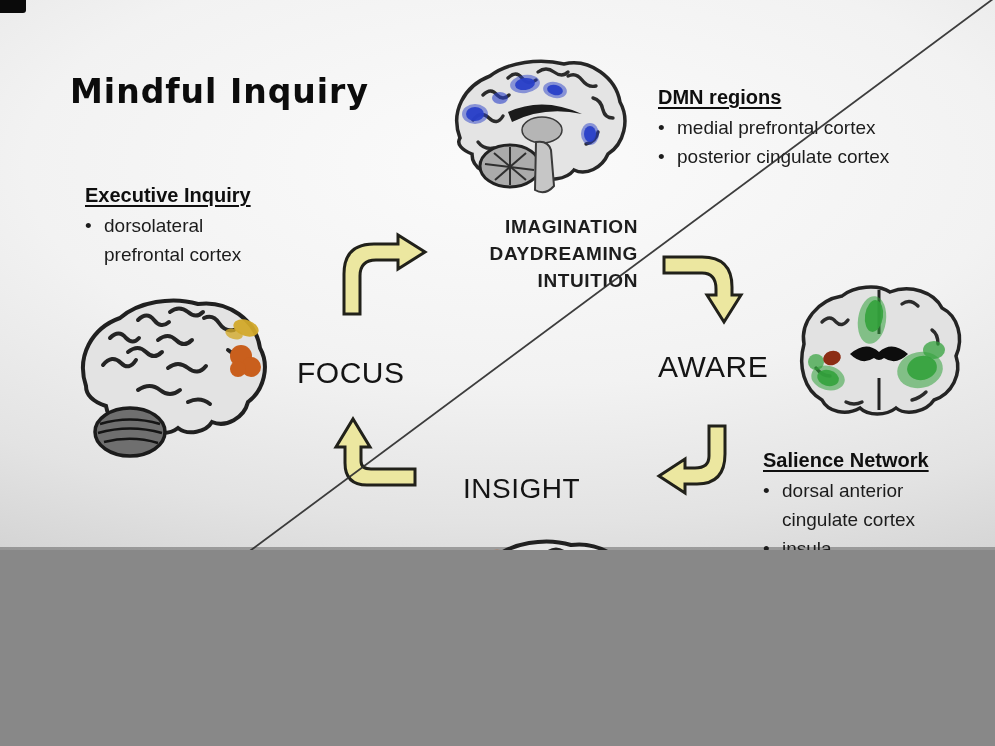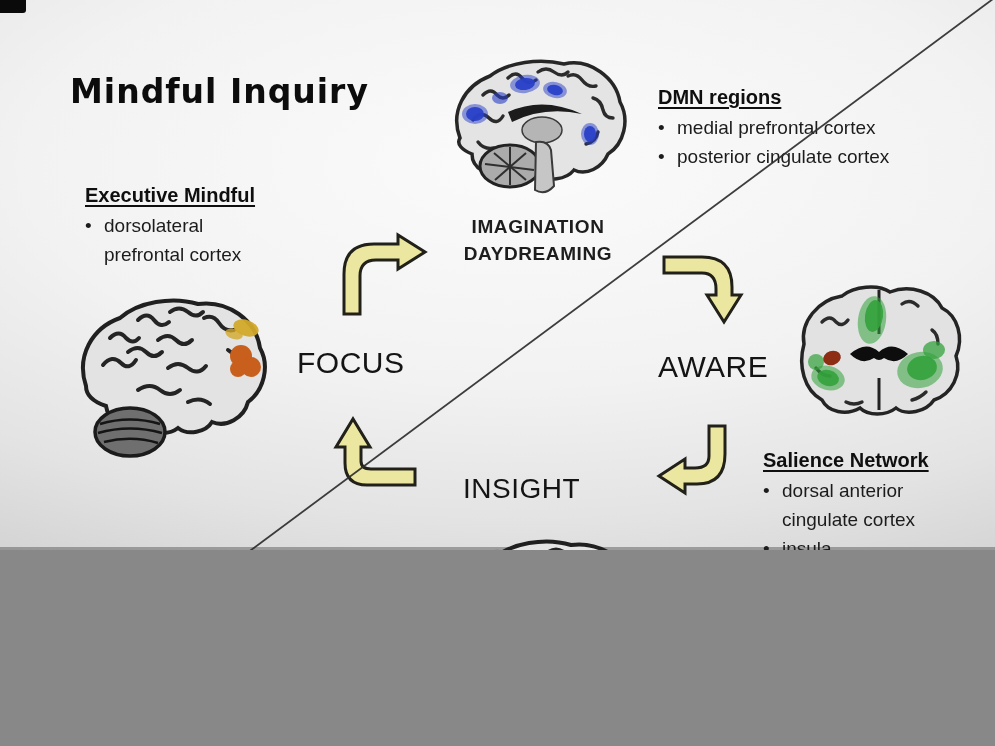--- a/index.html
+++ b/index.html
@@ -23,44 +23,44 @@
   }
   .bullet{display:flex;font-size:19px;line-height:1.52;color:#1c1c1c;}
   .bullet .dot{width:19px;flex:0 0 19px;}
   .bullet .txt{flex:1;}
   #exec-block{left:85px;top:184px;width:205px;}
   #dmn-block{left:658px;top:86px;width:330px;}
   #salience-block{left:763px;top:449px;width:200px;}
   #integration-block{left:180px;top:561px;width:230px;text-align:center;}
   #integration-block .net-heading{margin-bottom:4px;}
   #integration-formula{font-size:20px;color:#1c1c1c;letter-spacing:.5px;}
-  #imagination-block{left:438px;top:213px;width:200px;text-align:center;}
+  #imagination-block{left:438px;top:213px;width:200px;text-align:right;}
   .imag-line{font-size:19px;font-weight:bold;color:#1d1d1d;letter-spacing:.6px;line-height:27px;}
   .cycle-word{font-size:30px;color:#141414;letter-spacing:.5px;}
-  #focus-label{left:297px;top:346px;}
+  #focus-label{left:297px;top:356px;}
   #aware-label{left:658px;top:350px;}
   #insight-label{left:463px;top:473px;width:135px;text-align:left;font-size:28px;}
   .arrow-svg path{fill:#ece7a0;stroke:#21211a;stroke-width:3;stroke-linejoin:miter;}
   #diag-line{left:0;top:0;pointer-events:none;z-index:50;}
   .sq{fill:none;stroke:#2b2b2b;stroke-width:3.4;stroke-linecap:round;}
   .sq2{fill:none;stroke:#242424;stroke-width:4;stroke-linecap:round;}
   .cstripe{stroke:#2f2f2f;stroke-width:2;fill:none;}
 </style>
 </head>
 <body>
 
 <div id="slide">
 
   <div class="abs" id="corner-mark"></div>
   <div class="abs" id="bottom-edge"></div>
 
   <div class="abs" id="slide-title">Mindful Inquiry</div>
 
   <div class="abs netblock" id="exec-block">
-    <div class="net-heading">Executive Mindful</div>
+    <div class="net-heading">Executive Inquiry</div>
     <div class="bullet" style="width:175px;">
       <span class="dot">•</span>
       <span class="txt">dorsolateral prefrontal cortex</span>
     </div>
   </div>
 
   <div class="abs netblock" id="dmn-block">
     <div class="net-heading">DMN regions</div>
     <div class="bullet">
       <span class="dot">•</span>
@@ -85,20 +85,21 @@
   </div>
 
   <div class="abs netblock" id="integration-block">
     <div class="net-heading">Network Integration</div>
     <div id="integration-formula">DMN + SN + EN</div>
   </div>
 
   <div class="abs" id="imagination-block">
     <div class="imag-line">IMAGINATION</div>
     <div class="imag-line">DAYDREAMING</div>
+    <div class="imag-line">INTUITION</div>
   </div>
   <div class="abs cycle-word" id="focus-label">FOCUS</div>
   <div class="abs cycle-word" id="aware-label">AWARE</div>
   <div class="abs cycle-word" id="insight-label">INSIGHT</div>
 
   <svg class="abs arrow-svg" style="left:330px;top:222px;" width="110" height="95" viewBox="0 0 110 95">
     <path d="M14,92 L14,52 Q14,22 44,22 L68,22 L68,13 L95,30 L68,47 L68,38 L46,38 Q30,38 30,54 L30,92 Z"></path>
   </svg>
   <svg class="abs arrow-svg" style="left:652px;top:235px;" width="105" height="95" viewBox="0 0 105 95">
     <path d="M12,22 L50,22 Q80,22 80,52 L80,60 L89,60 L72,87 L55,60 L64,60 L64,54 Q64,38 50,38 L12,38 Z"></path>

